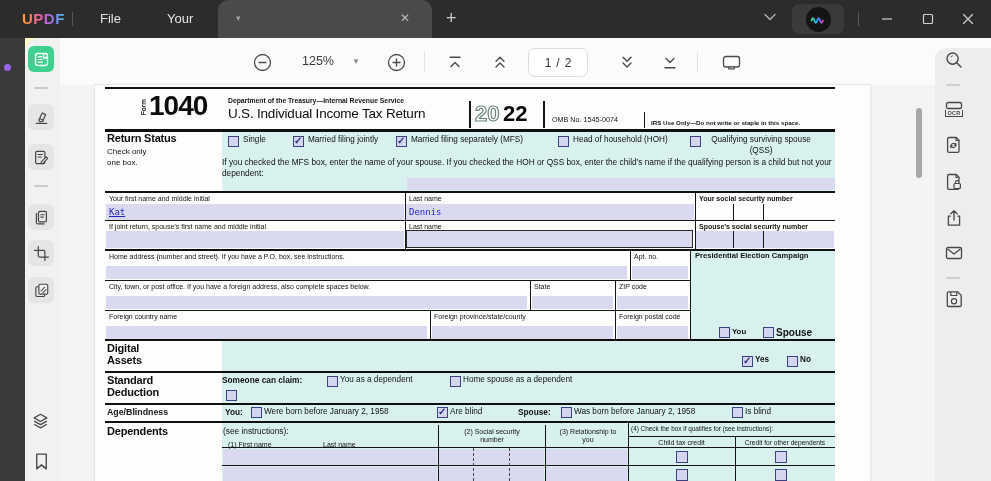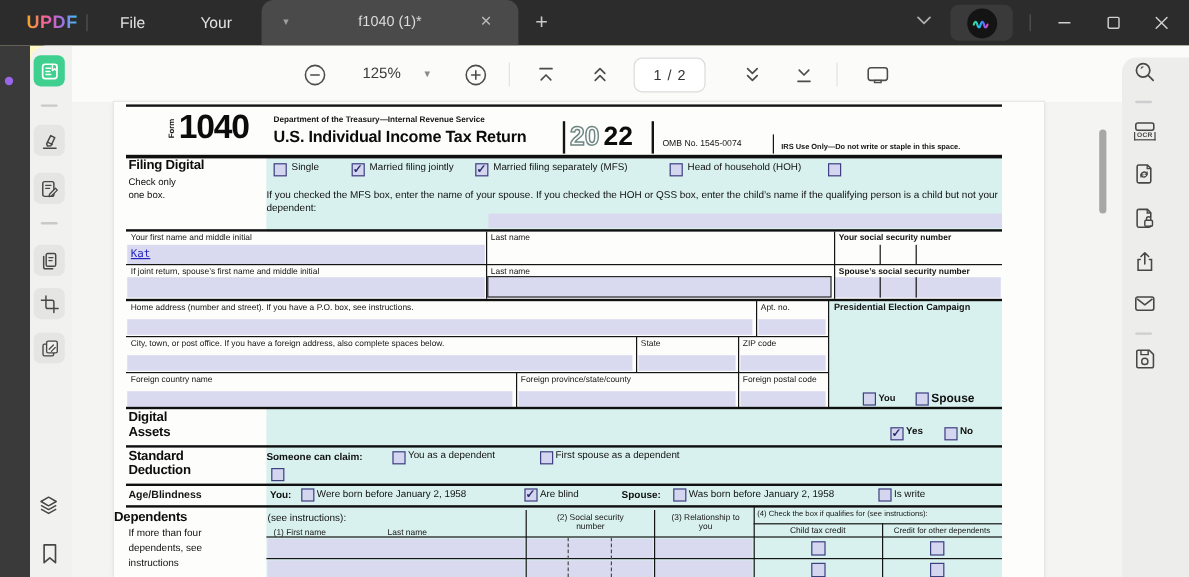--- a/index.html
+++ b/index.html
@@ -79,21 +79,20 @@
 
 <div class="app">
 
   <div class="abs titlebar">
     <span class="abs logo">UPDF</span>
     <div class="abs tb-div" style="left:72px"></div>
     <span class="abs menu" style="left:100px">File</span>
     <span class="abs menu" style="left:167px">Your</span>
     <div class="abs tab">
       <span class="abs tab-caret">▾</span>
-      <span class="abs tab-title">f1040 (1)*</span>
       <span class="abs tab-x">✕</span>
     </div>
     <span class="abs newtab">+</span>
     <span class="abs tb-chev">
       <svg width="12" height="8" viewBox="0 0 12 8">
           <path d="M1 1.5l5 5 5-5" fill="none" stroke="#b3b3b3" stroke-width="1.4" stroke-linecap="round"></path>
         </svg>
     </span>
     <div class="abs aibtn">
       <div class="aicircle">
@@ -299,50 +298,54 @@
     <div class="abs teal" style="left:595px;top:165px;width:145px;height:90px"></div>
     <div class="abs teal" style="left:127px;top:255px;width:613px;height:32px"></div>
     <div class="abs teal" style="left:127px;top:287px;width:613px;height:32px"></div>
     <div class="abs teal" style="left:127px;top:319px;width:613px;height:18px"></div>
     <div class="abs teal" style="left:127px;top:337px;width:613px;height:59px"></div>
 
     <div class="abs hl" style="left:10px;top:2px;width:730px;height:1.5px"></div>
     <span class="abs lbl lblb" style="left:45px;top:14px;writing-mode:vertical-rl;transform:rotate(180deg);font-size:6.5px">Form</span>
     <span class="abs" style="left:54px;top:5px;font-size:28px;font-weight:800;letter-spacing:-1px;color:#0c0c0c">1040</span>
     <span class="abs lbl lblb" style="left:133px;top:12px;font-size:6.8px">Department of the Treasury—Internal Revenue Service</span>
-    <span class="abs" style="left:133px;top:20.5px;font-size:13.5px;font-weight:700;color:#0c0c0c;letter-spacing:-.2px">U.S. Individual Income Tax Return</span>
+    <span class="abs" style="left:133px;top:20.5px;font-size:13.5px;font-weight:400;color:#0c0c0c;letter-spacing:-.2px">U.S. Individual Income Tax Return</span>
     <div class="abs vl" style="left:374px;top:16px;height:27px;width:1.5px"></div>
     <span class="abs" style="left:380px;top:16px;font-size:22px;font-weight:800;color:transparent;-webkit-text-stroke:1.2px #6f8683">20</span>
     <span class="abs" style="left:408px;top:16px;font-size:22px;font-weight:800;color:#0c0c0c">22</span>
     <div class="abs vl" style="left:448px;top:16px;height:27px;width:1.5px"></div>
     <span class="abs lbl" style="left:457px;top:31px;font-size:7.2px">OMB No. 1545-0074</span>
     <div class="abs vl" style="left:549px;top:27px;height:16px"></div>
     <span class="abs lbl lblb" style="left:556px;top:33.5px;font-size:6.2px">IRS Use Only—Do not write or staple in this space.</span>
     <div class="abs thick" style="left:10px;top:44px;width:730px;height:2.5px"></div>
 
-    <span class="abs sec" style="left:12px;top:47px">Filing Digital</span>
+    <span class="abs sec" style="left:12px;top:47px">Return Status</span>
     <span class="abs" style="left:12px;top:62px;width:52px;font-size:8px;line-height:1.35;color:#111">Check only one box.</span>
     <span class="abs cb" style="left:133px;top:51px"></span>
     <span class="cblbl" style="left:148px;top:50px">Single</span>
     <span class="abs cb checked" style="left:198px;top:51px"></span>
     <span class="cblbl" style="left:213px;top:50px">Married filing jointly</span>
     <span class="abs cb checked" style="left:301px;top:51px"></span>
     <span class="cblbl" style="left:316px;top:50px">Married filing separately (MFS)</span>
     <span class="abs cb" style="left:463px;top:51px"></span>
     <span class="cblbl" style="left:478px;top:50px">Head of household (HOH)</span>
     <span class="abs cb" style="left:595px;top:51px"></span>
+    <span class="cblbl" style="left:602px;top:50px;width:112px;text-align:center;padding-left:8px;line-height:1.3">Qualifying surviving spouse (QSS)</span>
     <span class="abs txt" style="left:127px;top:71.5px;width:614px">If you checked the MFS box, enter the name of your spouse. If you checked the HOH or QSS box, enter the child’s name if the qualifying person is a child but not your dependent:</span>
     <div class="abs lav" style="left:312px;top:93px;width:428px;height:12px"></div>
     <div class="abs thick" style="left:10px;top:106px;width:730px"></div>
 
     <span class="abs lbl" style="left:14px;top:110px">Your first name and middle initial</span>
     <span class="abs lbl" style="left:314px;top:110px">Last name</span>
     <span class="abs lbl lblb" style="left:604px;top:110px">Your social security number</span>
     <div class="abs lav" style="left:11px;top:119px;width:298px;height:16px">
       <span class="val" style="position:absolute;left:3px;top:3px;text-decoration:underline">Kat</span>
+    </div>
+    <div class="abs lav" style="left:311px;top:119px;width:288px;height:16px">
+      <span class="val" style="position:absolute;left:3px;top:3px">Dennis</span>
     </div>
     <div class="abs vl" style="left:638px;top:119px;height:16px"></div>
     <div class="abs vl" style="left:668px;top:119px;height:16px"></div>
     <div class="abs hl" style="left:10px;top:135px;width:730px"></div>
     <span class="abs lbl" style="left:14px;top:138px">If joint return, spouse’s first name and middle initial</span>
     <span class="abs lbl" style="left:314px;top:138px">Last name</span>
     <span class="abs lbl lblb" style="left:604px;top:138px">Spouse’s social security number</span>
     <div class="abs lav" style="left:11px;top:146px;width:298px;height:17px"></div>
     <div class="abs lav" style="left:311px;top:145px;width:285px;height:16px;border:1.8px solid #2a2a2a"></div>
     <div class="abs lav" style="left:601px;top:146px;width:138px;height:17px"></div>
@@ -389,40 +392,39 @@
     <span class="cblbl lblb" style="left:660px;top:270px">Yes</span>
     <span class="abs cb" style="left:692px;top:271px"></span>
     <span class="cblbl lblb" style="left:705px;top:270px">No</span>
     <div class="abs thick" style="left:10px;top:286px;width:730px"></div>
 
     <span class="abs sec" style="left:12px;top:289px;width:70px">Standard Deduction</span>
     <span class="abs txt lblb" style="left:127px;top:290px">Someone can claim:</span>
     <span class="abs cb" style="left:232px;top:291px"></span>
     <span class="cblbl" style="left:245px;top:290px">You as a dependent</span>
     <span class="abs cb" style="left:355px;top:291px"></span>
-    <span class="cblbl" style="left:368px;top:290px">First spouse as a dependent</span>
+    <span class="cblbl" style="left:368px;top:290px">Home spouse as a dependent</span>
     <span class="abs cb" style="left:131px;top:305px"></span>
     <div class="abs thick" style="left:10px;top:318px;width:730px"></div>
 
     <span class="abs lbl lblb" style="left:12px;top:322px;font-size:8.8px">Age/Blindness</span>
     <span class="abs txt lblb" style="left:130px;top:322px">You:</span>
     <span class="abs cb" style="left:156px;top:322px"></span>
     <span class="cblbl" style="left:169px;top:321.5px">Were born before January 2, 1958</span>
     <span class="abs cb checked" style="left:342px;top:322px"></span>
     <span class="cblbl" style="left:355px;top:321.5px">Are blind</span>
     <span class="abs txt lblb" style="left:423px;top:322px">Spouse:</span>
     <span class="abs cb" style="left:466px;top:322px"></span>
     <span class="cblbl" style="left:479px;top:321.5px">Was born before January 2, 1958</span>
     <span class="abs cb" style="left:637px;top:322px"></span>
-    <span class="cblbl" style="left:650px;top:321.5px">Is write</span>
+    <span class="cblbl" style="left:650px;top:321.5px">Is blind</span>
     <div class="abs thick" style="left:10px;top:336px;width:730px"></div>
 
-    <span class="abs sec" style="left:0;top:340px">Dependents</span>
+    <span class="abs sec" style="left:12px;top:340px">Dependents</span>
     <span class="abs txt" style="left:128px;top:341px">(see instructions):</span>
-    <span class="abs" style="left:12px;top:353px;width:64px;font-size:8.3px;line-height:1.5;color:#111">If more than four dependents, see instructions</span>
     <span class="abs lbl" style="left:133px;top:356px">(1) First name</span>
     <span class="abs lbl" style="left:228px;top:356px">Last name</span>
     <span class="abs lbl" style="left:358px;top:343px;width:78px;text-align:center">(2) Social security number</span>
     <span class="abs lbl" style="left:462px;top:343px;width:62px;text-align:center">(3) Relationship to you</span>
     <span class="abs lbl" style="left:536px;top:340px;width:204px;font-size:6.4px">(4) Check the box if qualifies for (see instructions):</span>
     <div class="abs hl" style="left:533px;top:351px;width:207px"></div>
     <span class="abs lbl" style="left:533px;top:354px;width:107px;text-align:center">Child tax credit</span>
     <span class="abs lbl" style="left:640px;top:354px;width:100px;text-align:center;font-size:6.6px">Credit for other dependents</span>
     <div class="abs hl" style="left:127px;top:362px;width:613px"></div>
 

